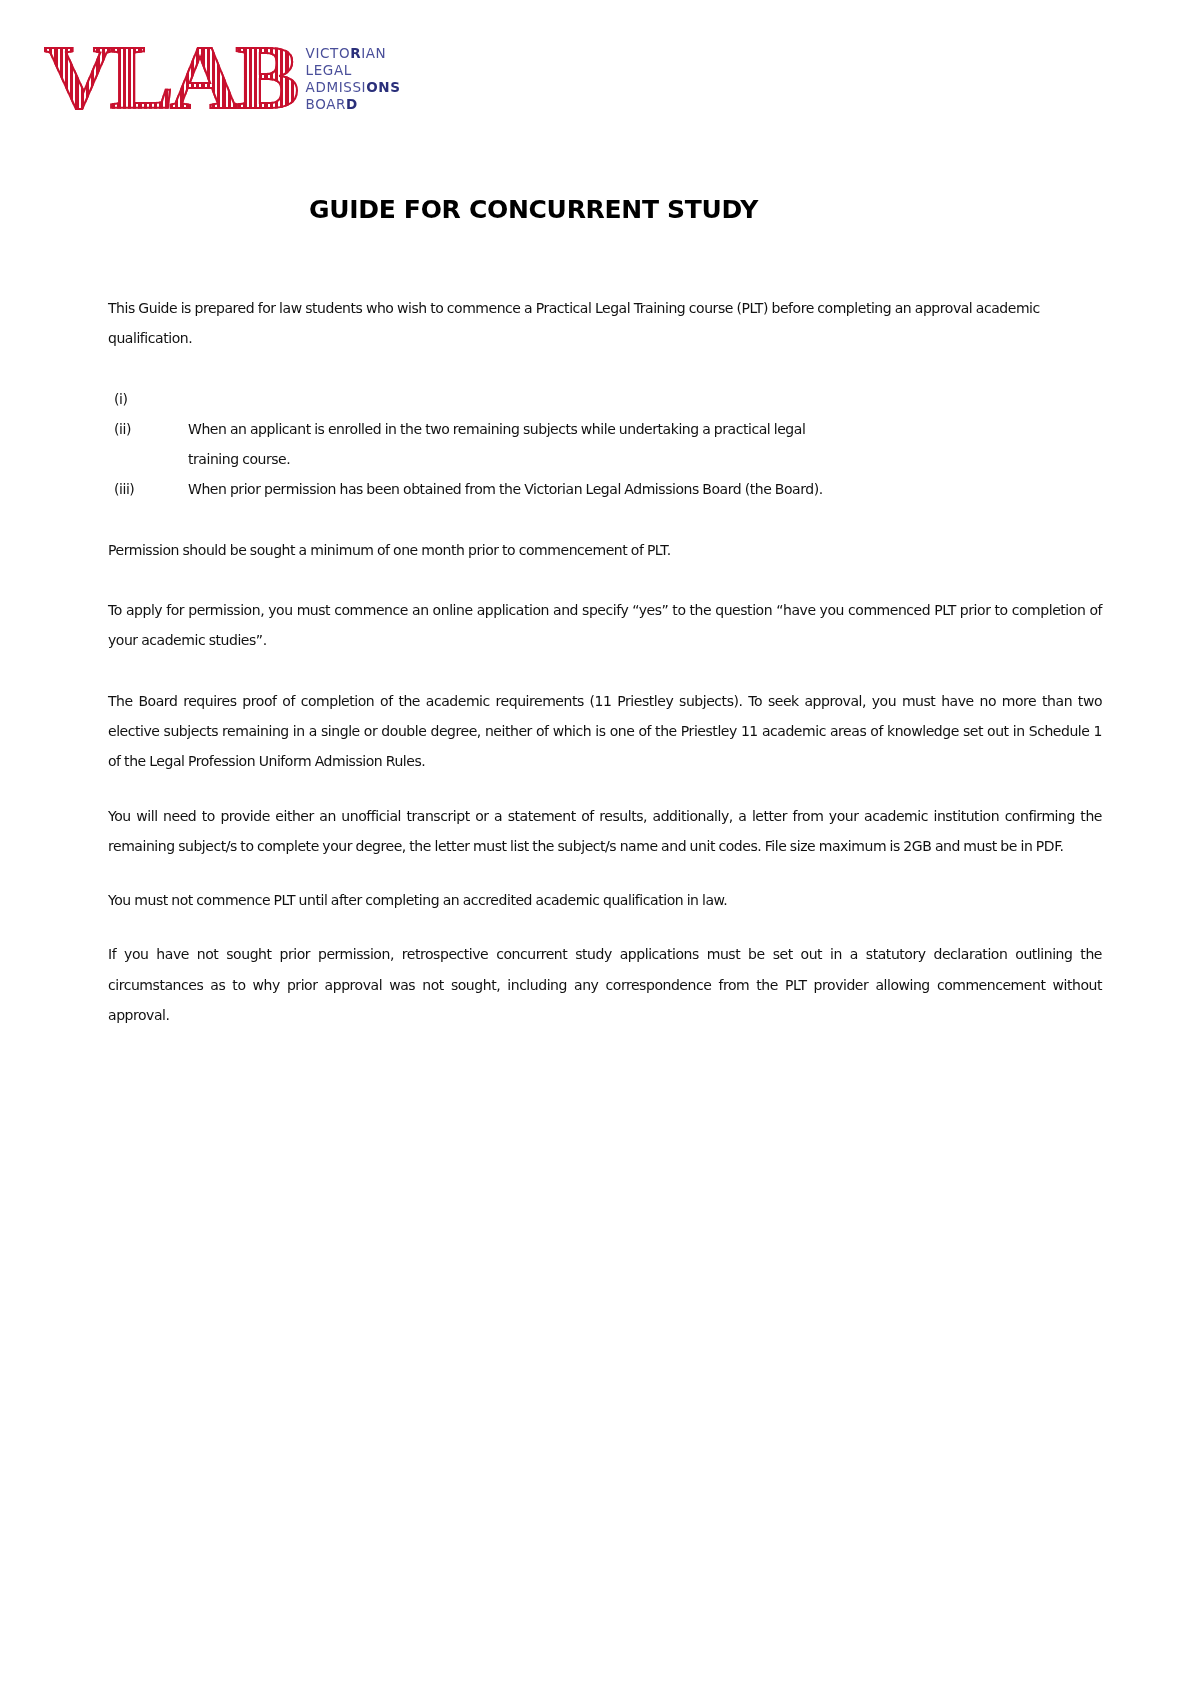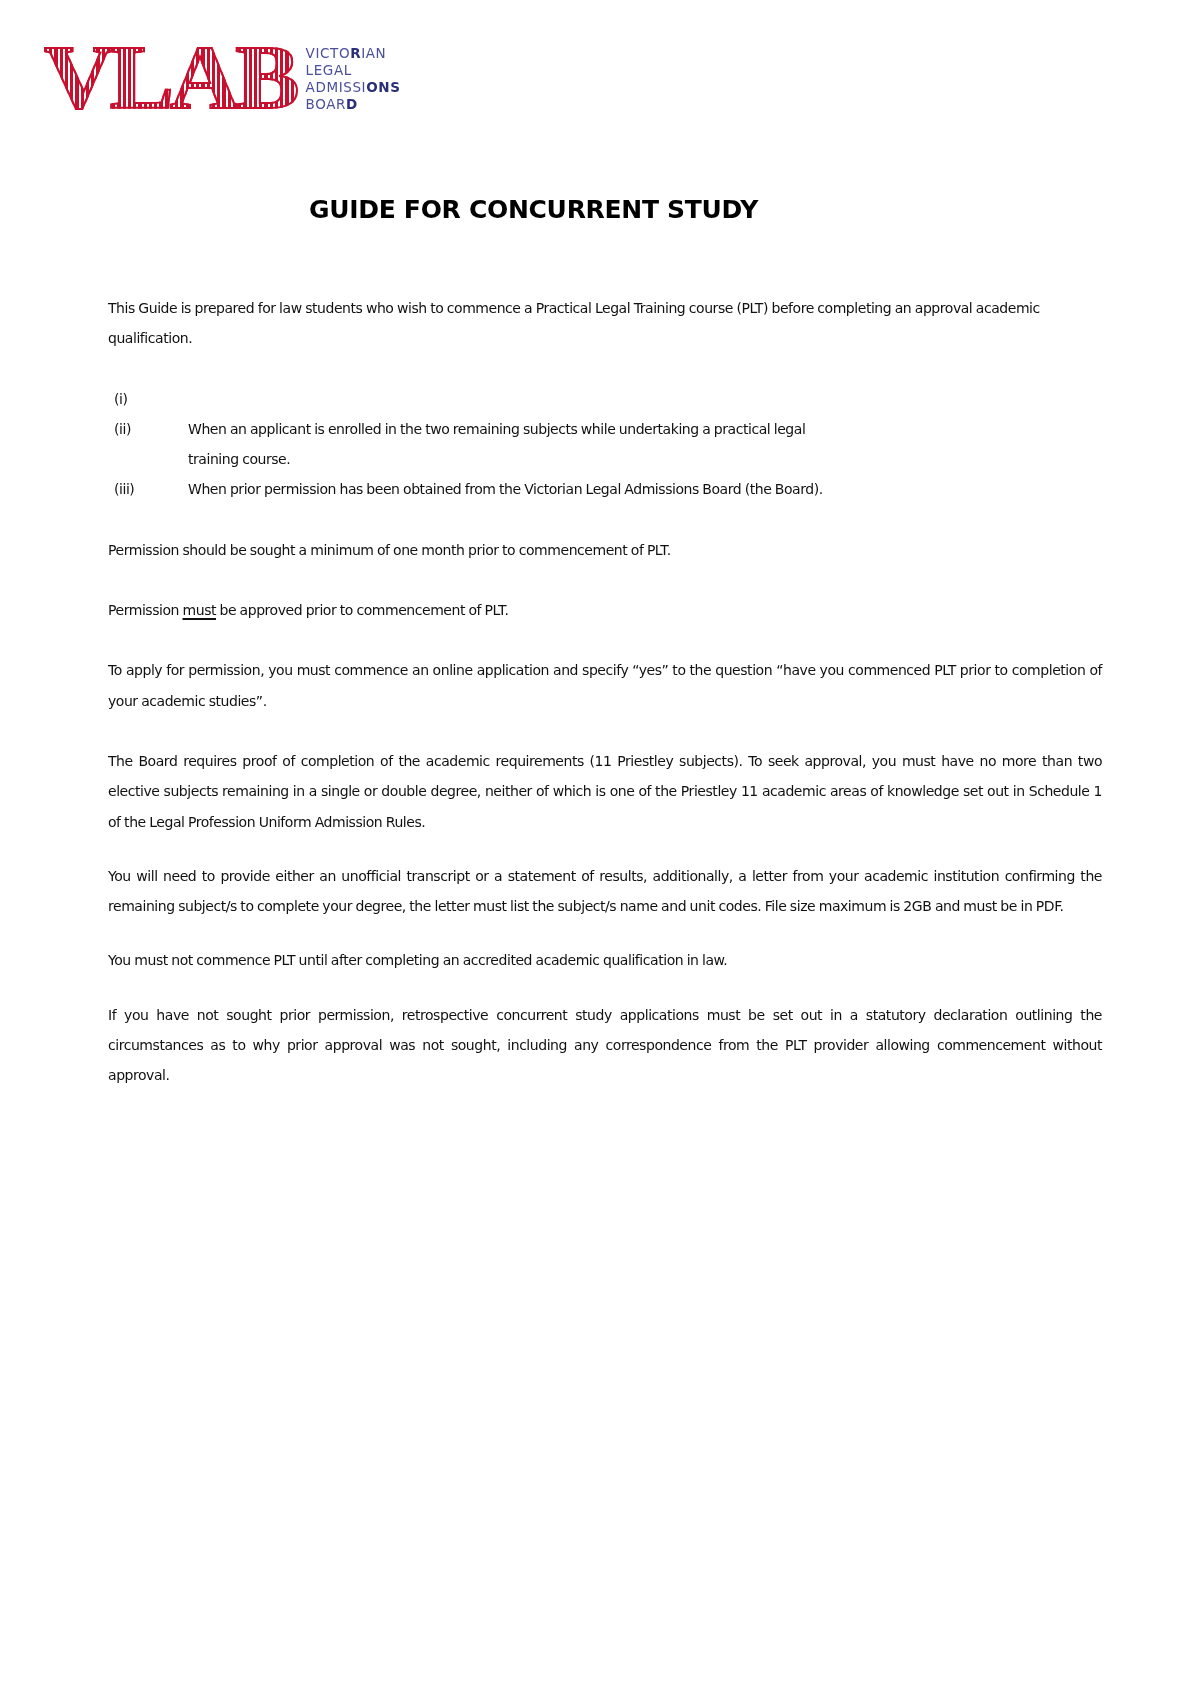--- a/index.html
+++ b/index.html
@@ -135,21 +135,20 @@
       <span class="txt narrow" style="max-width:620px;">When an applicant is enrolled in the two remaining subjects while undertaking a practical legal training course.</span>
     </li>
     <li>
       <span class="num">(iii)</span>
       <span class="txt wide" style="margin-right:-16px;">When prior permission has been obtained from the Victorian Legal Admissions Board (the Board).</span>
     </li>
   </ul>
 
   <p class="p left">Permission should be sought a minimum of one month prior to commencement of PLT.</p>
 
-  <p class="p left"><span>Permission </span><u>must</u><span> be approved prior to commencement of PLT.</span></p>
 
   <p class="p">To apply for permission, you must commence an online application and specify “yes” to the question “have you commenced PLT prior to completion of your academic studies”.</p>
 
   <p class="p" style="margin-bottom:24px;">The Board requires proof of completion of the academic requirements (11 Priestley subjects). To seek approval, you must have no more than two elective subjects remaining in a single or double degree, neither of which is one of the Priestley 11 academic areas of knowledge set out in Schedule 1 of the Legal Profession Uniform Admission Rules.</p>
 
   <p class="p" style="margin-bottom:24px;">You will need to provide either an unofficial transcript or a statement of results, additionally, a letter from your academic institution confirming the remaining subject/s to complete your degree, the letter must list the subject/s name and unit codes. File size maximum is 2GB and must be in PDF.</p>
 
   <p class="p" style="margin-bottom:24px;">You must not commence PLT until after completing an accredited academic qualification in law.</p>
 
   <p class="p">If you have not sought prior permission, retrospective concurrent study applications must be set out in a statutory declaration outlining the circumstances as to why prior approval was not sought, including any correspondence from the PLT provider allowing commencement without approval.</p>

